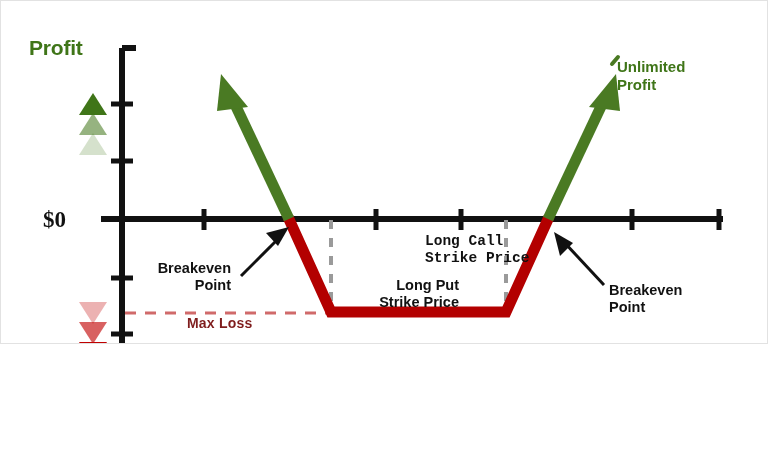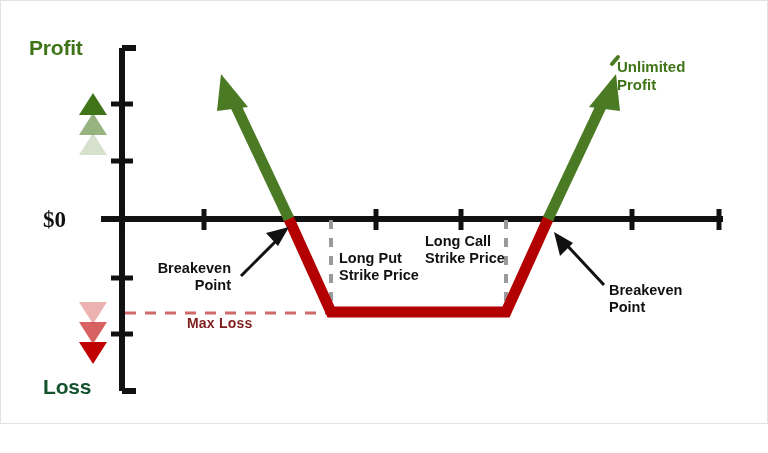--- a/index.html
+++ b/index.html
@@ -3,21 +3,21 @@
 <meta charset="utf-8">
 <style>
   html, body {
     margin: 0;
     padding: 0;
     background: #ffffff;
   }
   #stage {
     position: relative;
     width: 768px;
-    height: 424px;
+    height: 344px;
     background: #ffffff;
     border: 1px solid #e2e2e2;
     box-sizing: border-box;
     overflow: hidden;
     font-family: "Liberation Sans", sans-serif;
   }
   #chart-svg {
     position: absolute;
     left: 0;
     top: 0;
@@ -65,29 +65,30 @@
     text-align: right;
   }
   #breakeven-right {
     left: 608px;
     top: 281px;
     width: 130px;
     text-align: left;
   }
   #long-put-label {
     left: 338px;
-    top: 249px;
+    top: 276px;
     width: 120px;
-    text-align: left;
+    text-align: right;
   }
   #long-call-label {
     left: 424px;
     top: 232px;
     width: 120px;
     text-align: left;
+    font-family: Liberation Mono, monospace;
   }
   #max-loss-label {
     left: 186px;
     top: 314px;
     font-size: 14px;
     font-weight: bold;
     color: #7f1d1d;
     letter-spacing: 0.2px;
   }
   #unlimited-profit-label {

